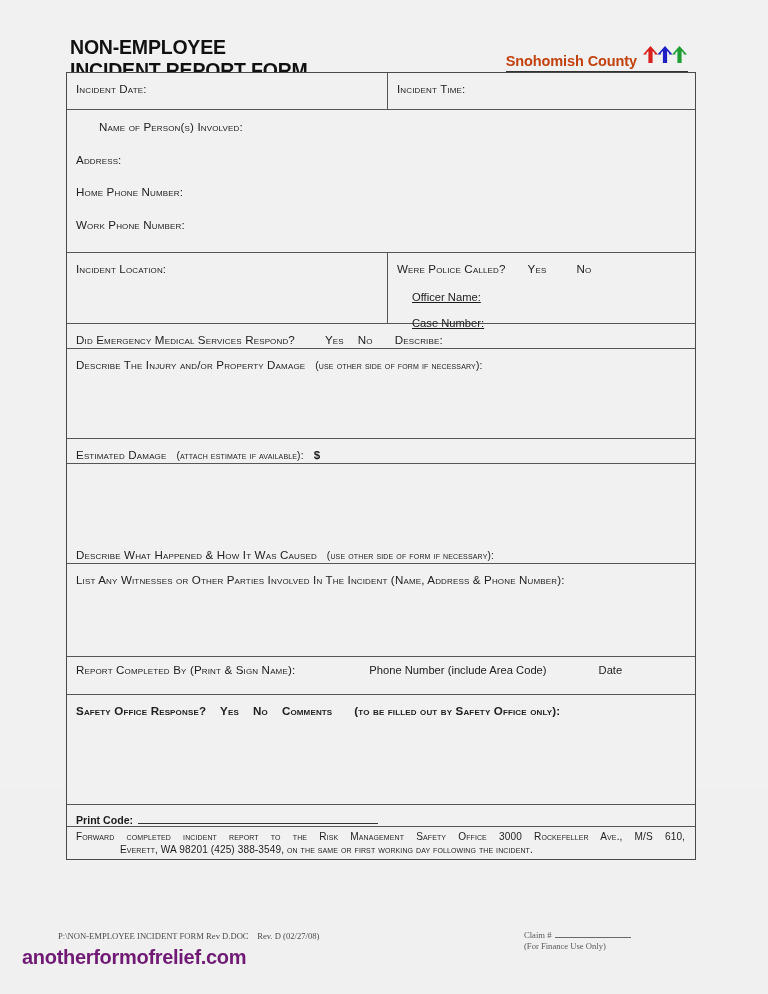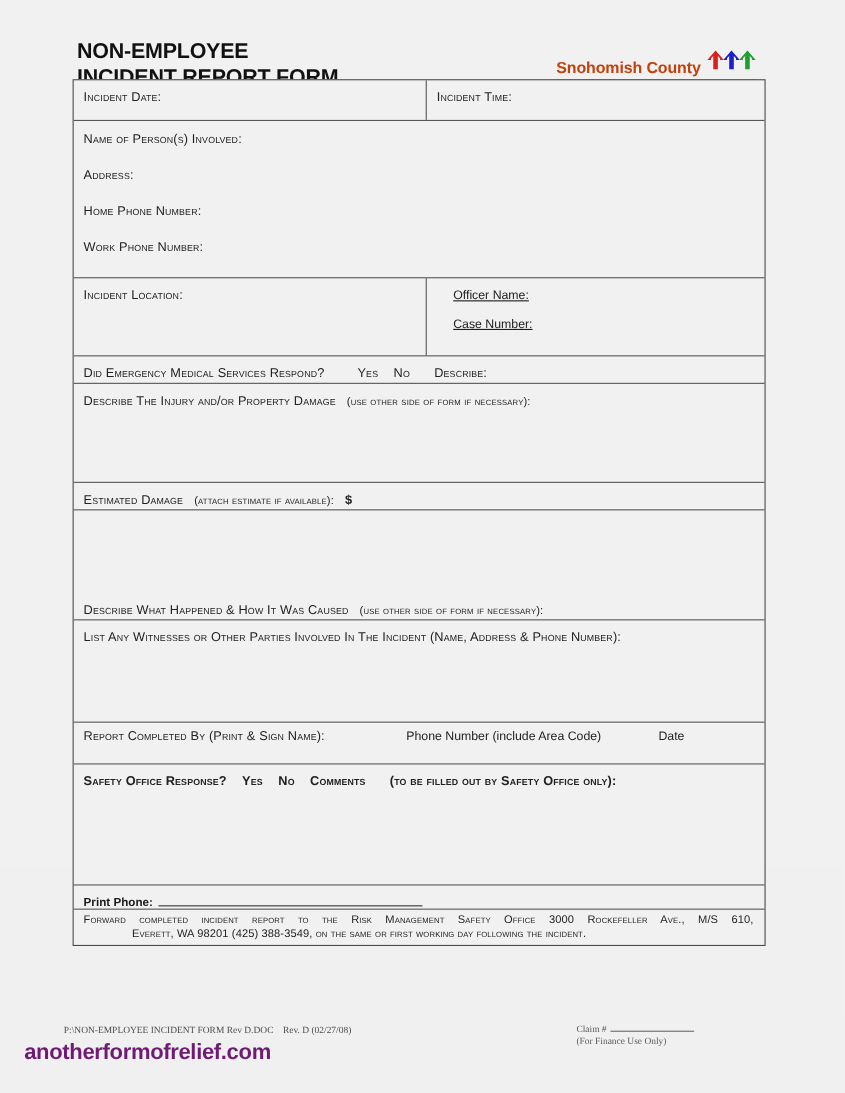--- a/index.html
+++ b/index.html
@@ -118,21 +118,21 @@
   .r-safety   { height: 110px; }
   .r-print    { height: 22px; }
   .r-forward  { height: 32px; }
 
   .c-left  { width: 321px; }
   .c-right { flex: 1; }
   .c-full  { width: 100%; }
 
   
   .person-line { margin-bottom: 14.5px; }
-  .person-line:first-child { margin-top: 1px; }
+  .person-line:first-child { margin-top: 1px; margin-left: 23px; }
 
   
   .police-q { margin-bottom: 10px; }
   .police-sub { margin-left: 15px; margin-bottom: 8px; text-decoration: underline; }
 
   .gap-1 { display: inline-block; width: 22px; }
   .gap-2 { display: inline-block; width: 30px; }
   .gap-3 { display: inline-block; width: 14px; }
   .gap-4 { display: inline-block; width: 10px; }
 
@@ -264,20 +264,23 @@
         <div class="person-line"><span class="sc">Home Phone Number:</span></div>
         <div class="person-line"><span class="sc">Work Phone Number:</span></div>
       </div>
     </div>
 
     <div class="row r-location">
       <div class="cell c-left divided">
         <span class="sc">Incident Location:</span>
       </div>
       <div class="cell c-right">
+        <div class="police-q">
+          <span class="sc">Were Police Called?</span><span class="gap-1"></span><span class="sc">Yes</span><span class="gap-2"></span><span class="sc">No</span>
+        </div>
         <div class="police-sub"><span class="plain">Officer Name:</span></div>
         <div class="police-sub"><span class="plain">Case Number:</span></div>
       </div>
     </div>
 
     <div class="row r-ems">
       <div class="cell c-full">
         <span class="sc">Did Emergency Medical Services Respond?</span><span class="gap-2"></span><span class="sc">Yes</span><span class="gap-3"></span><span class="sc">No</span><span class="gap-1"></span><span class="sc">Describe:</span>
       </div>
     </div>
@@ -318,21 +321,21 @@
 
     <div class="row r-safety">
       <div class="cell c-full">
         <span class="sc bold">Safety Office Response?</span><span class="gap-3"></span><span class="sc bold">Yes</span><span class="gap-3"></span><span class="sc bold">No</span><span class="gap-3"></span><span class="sc bold">Comments</span><span class="gap-1"></span><span class="sc bold">(to be filled out by Safety Office only):</span>
       </div>
     </div>
 
     <div class="row r-print">
       <div class="cell c-full">
         <div class="printname-wrap">
-          <span class="printname-label">Print Phone:</span>
+          <span class="printname-label">Print Code:</span>
           <span class="printname-rule"></span>
         </div>
       </div>
     </div>
 
     <div class="row r-forward">
       <div class="forward-block c-full">
         <div class="forward-line">Forward completed incident report to the Risk Management Safety Office 3000 Rockefeller Ave., M/S 610,</div>
         <div class="forward-line last">Everett, WA  98201 (425) 388-3549, on the same or first working day following the incident.</div>
       </div>

